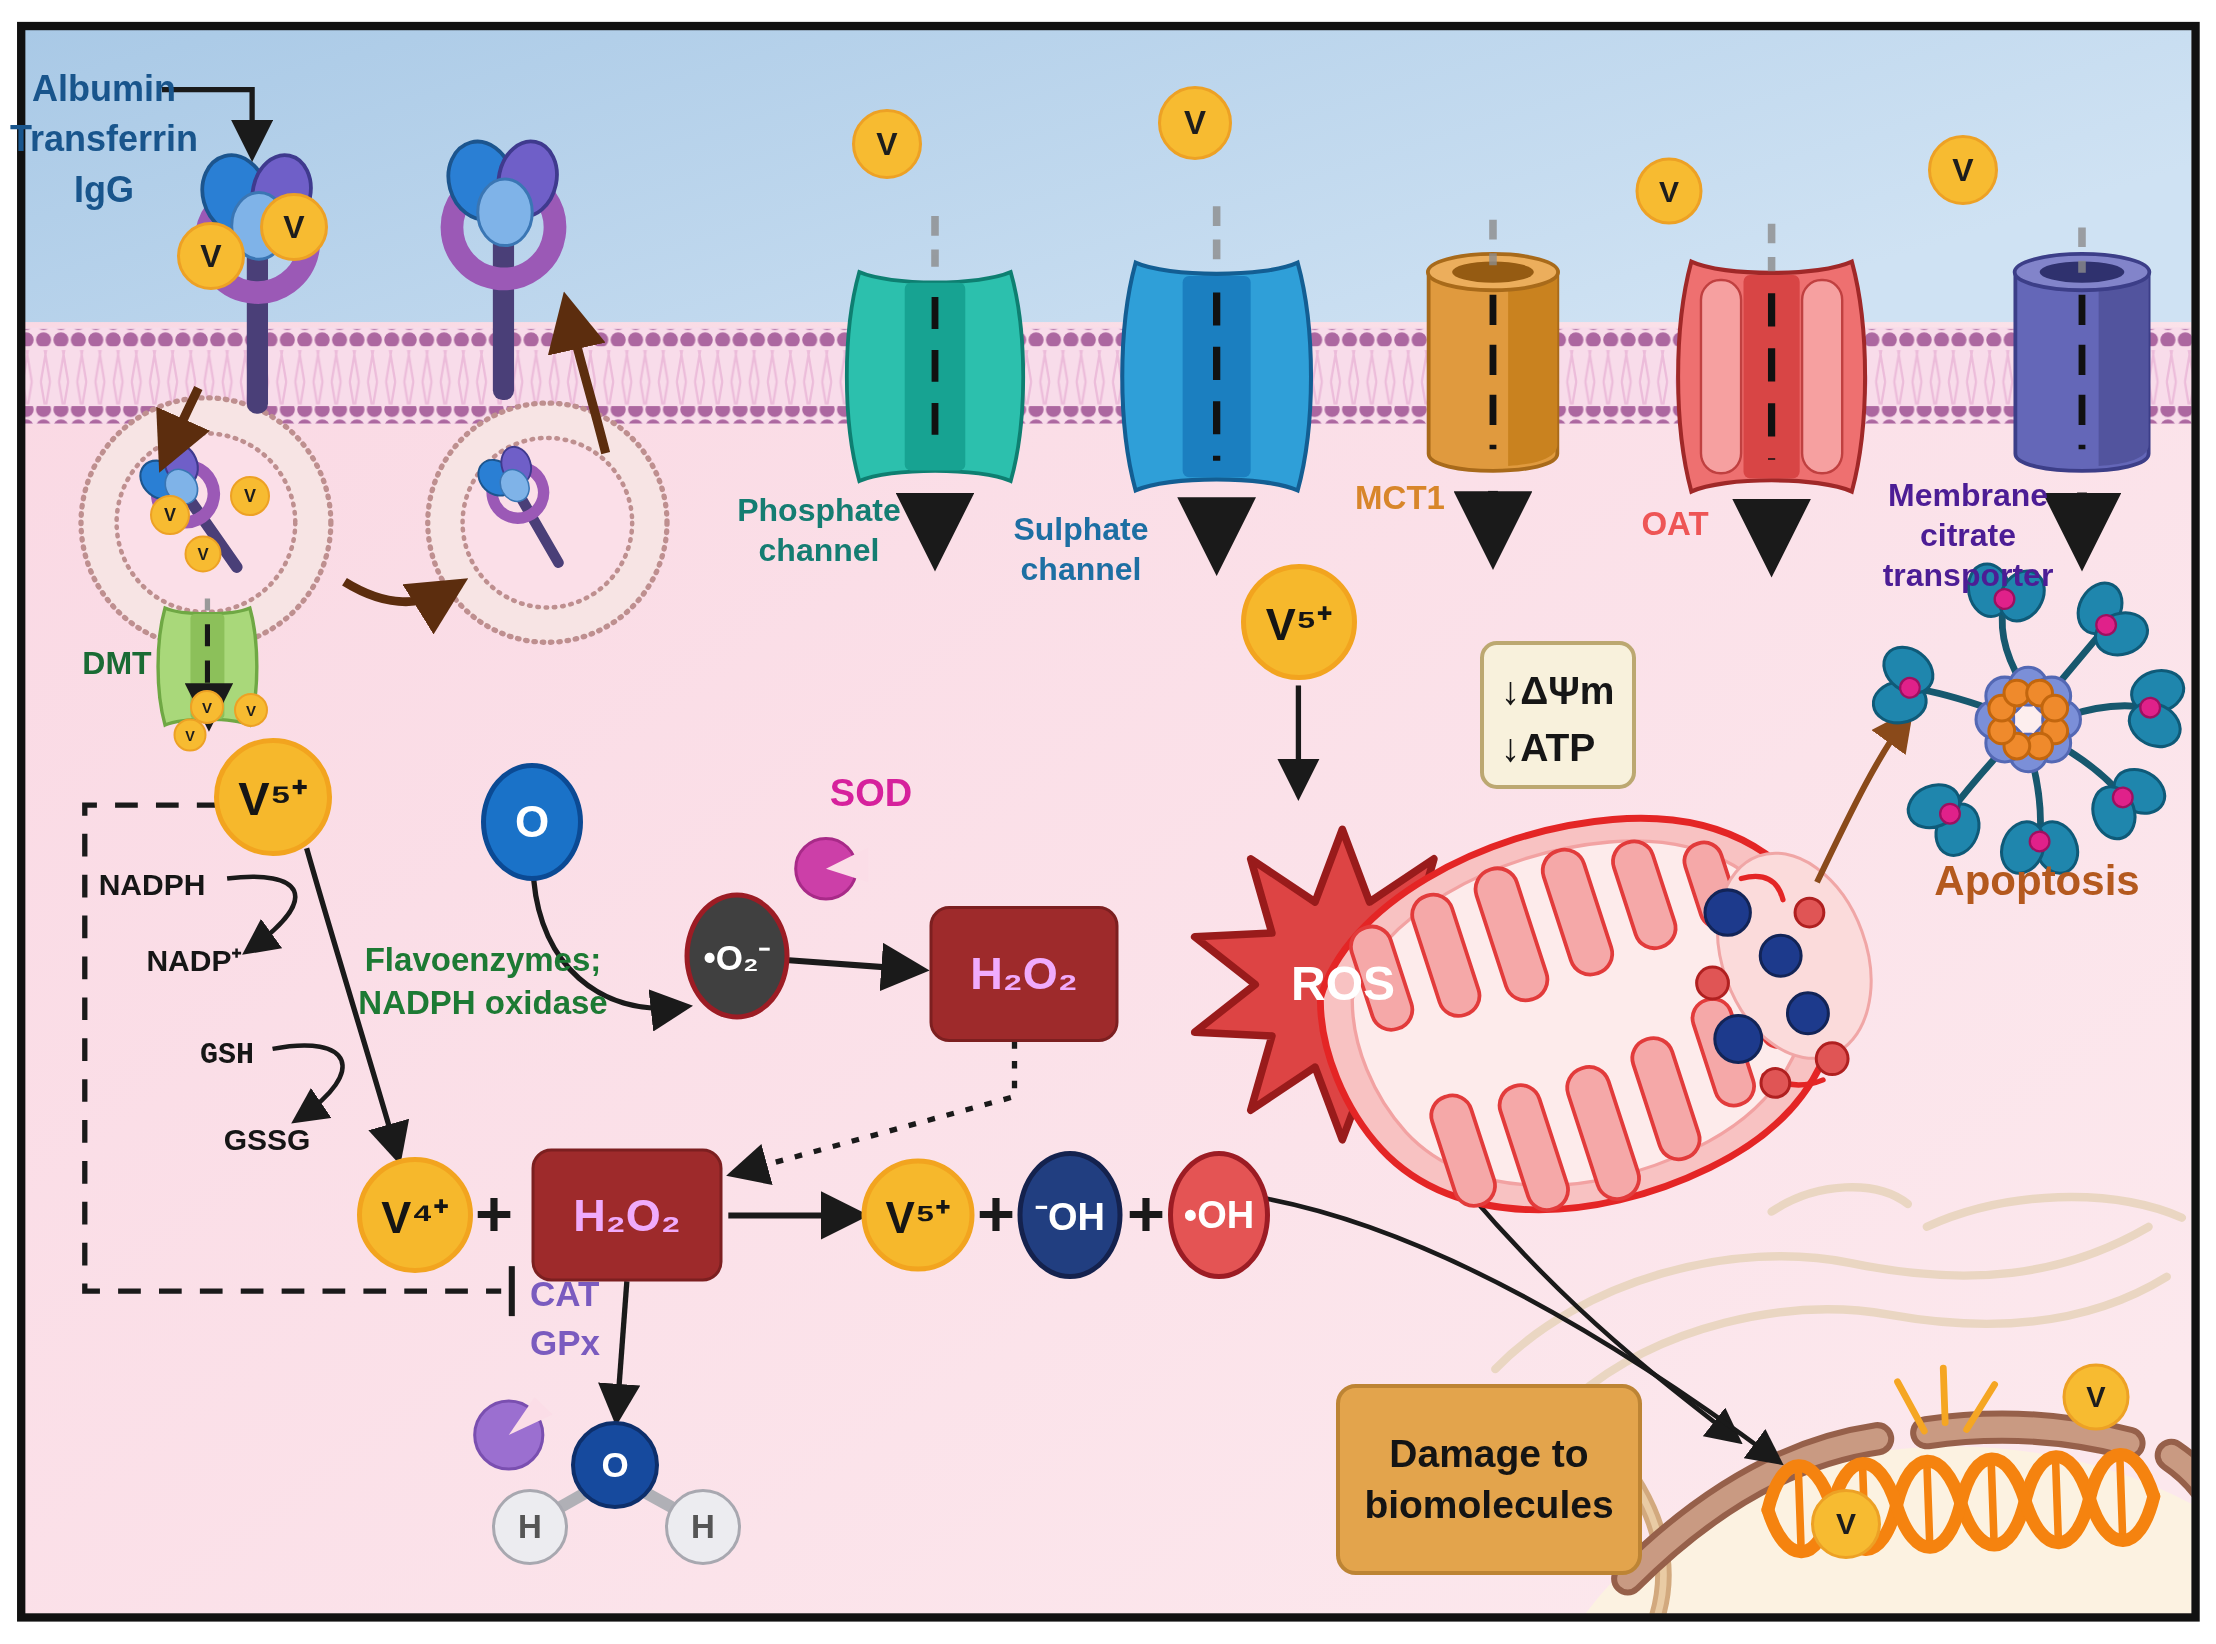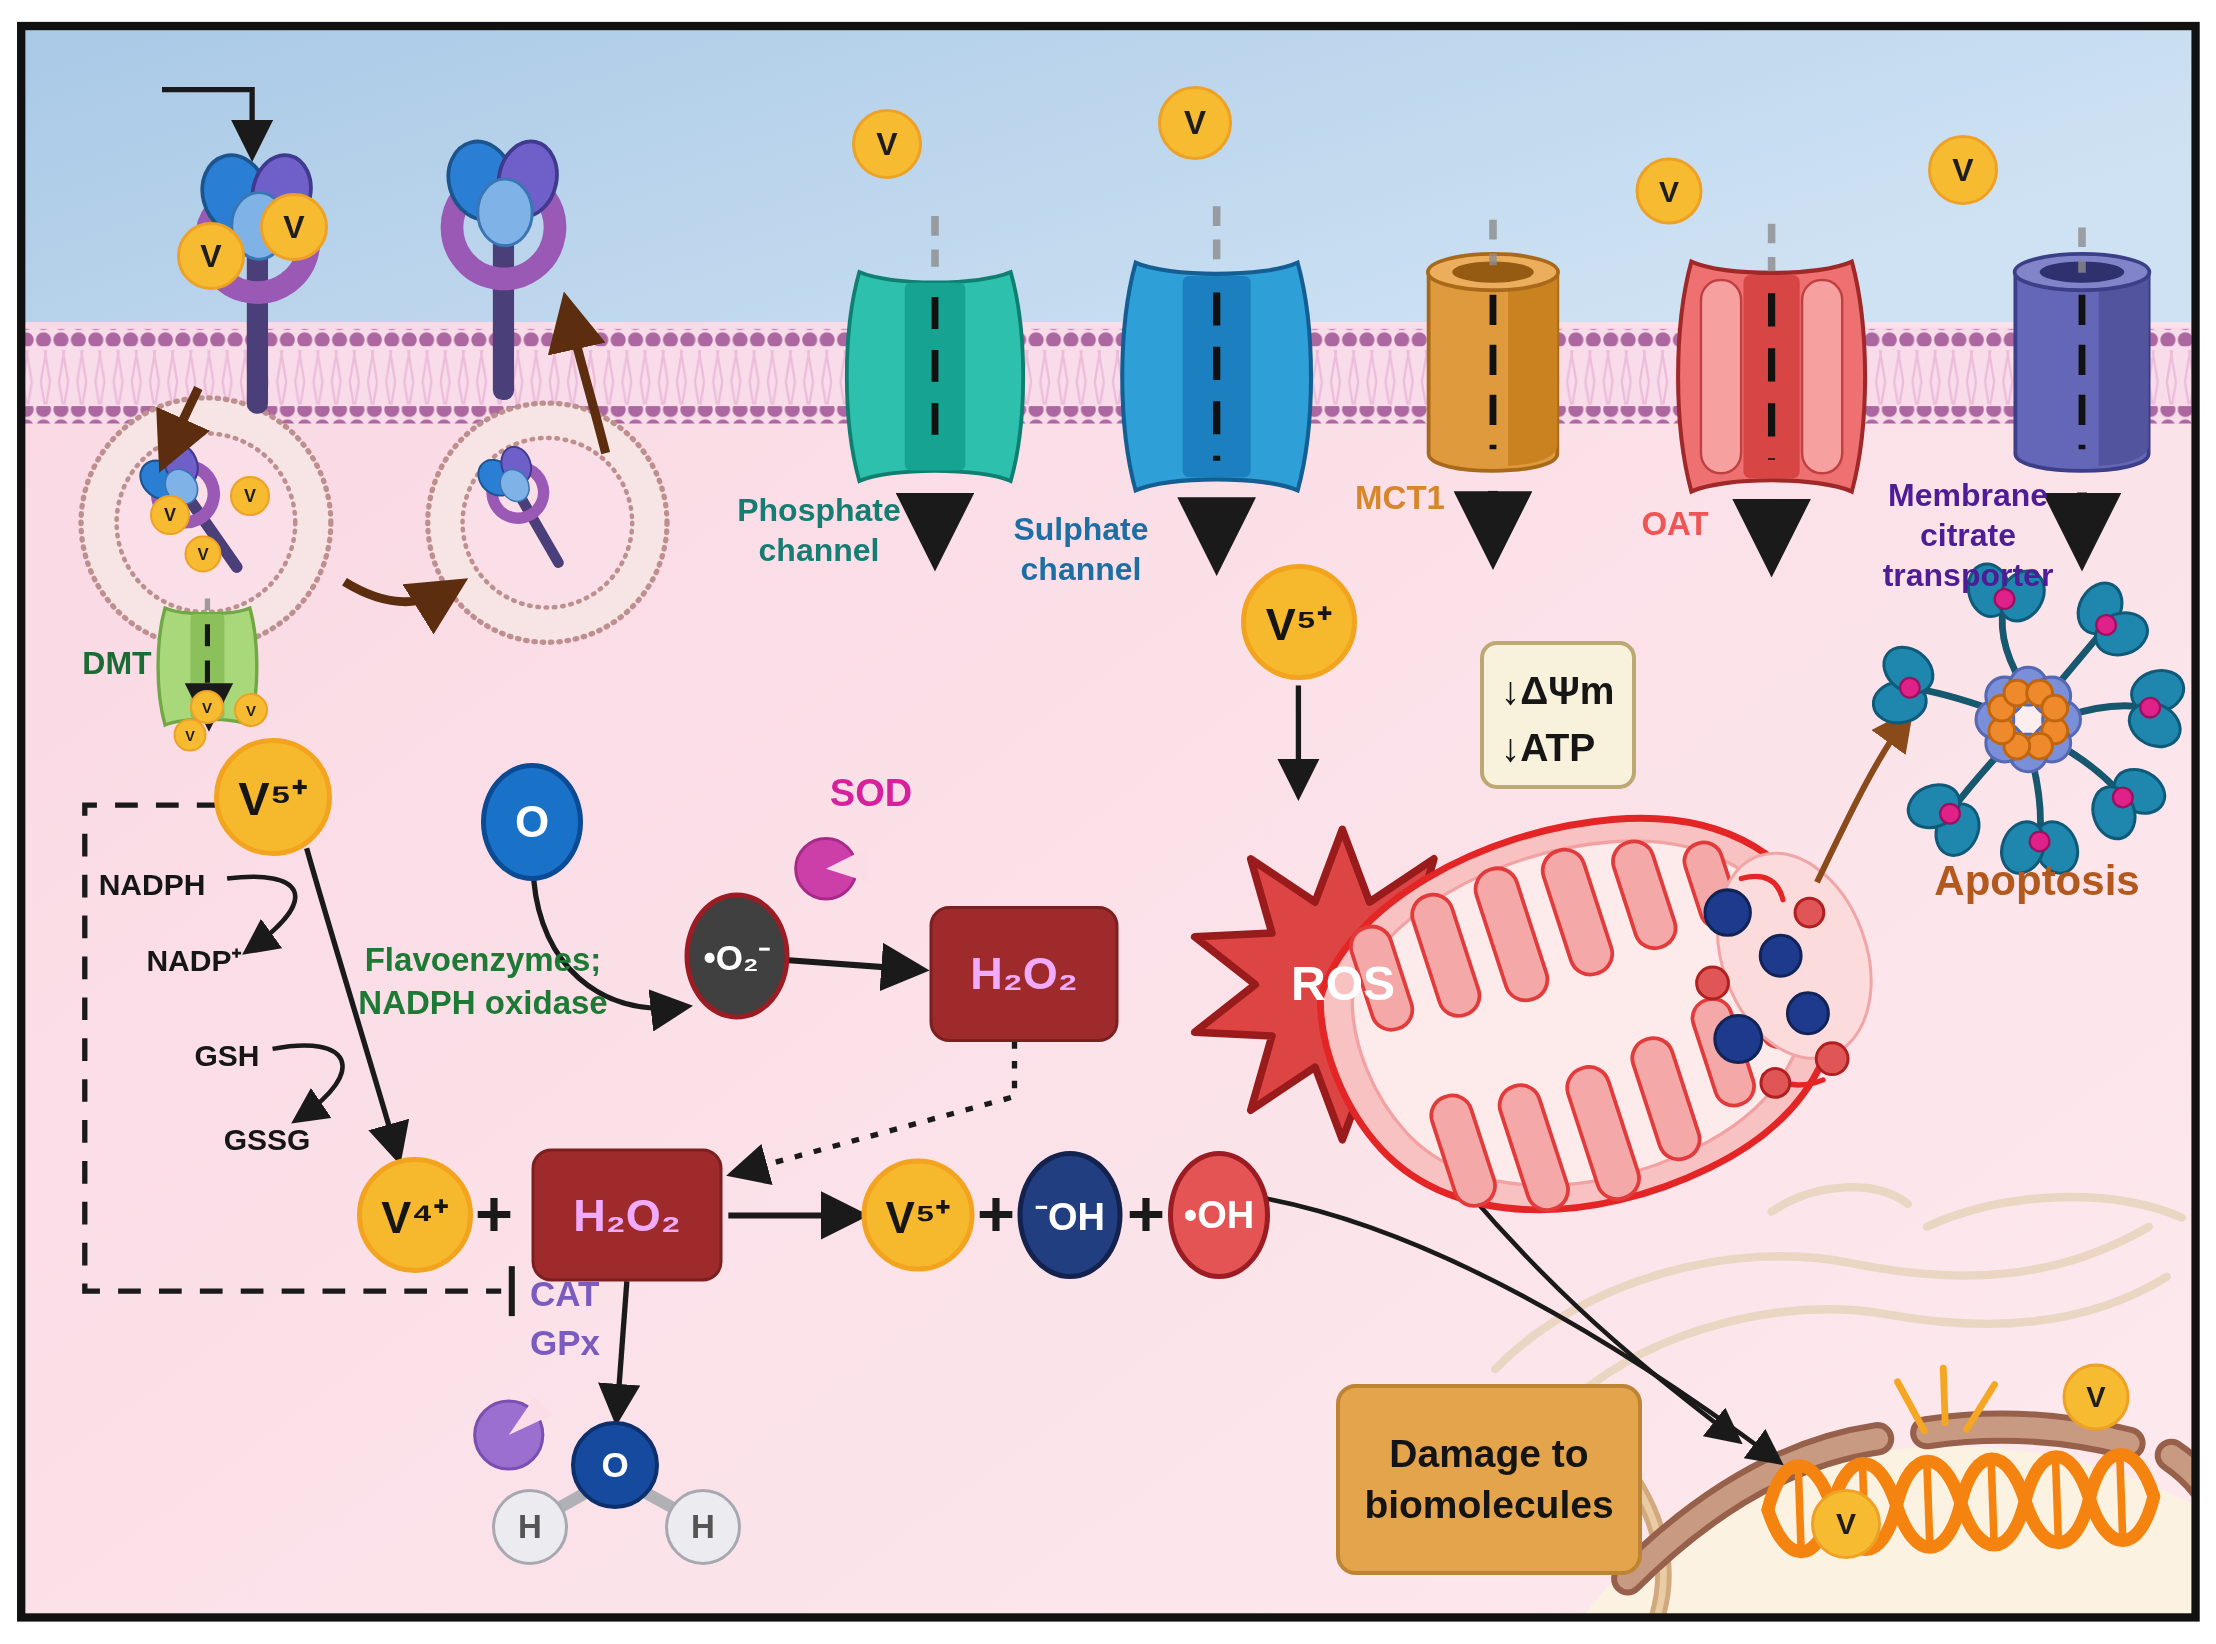--- a/index.html
+++ b/index.html
@@ -321,20 +321,23 @@
 
   <g stroke="#B0B0B6" stroke-width="16">
     <line x1="790" y1="1962" x2="716" y2="2004"></line>
     <line x1="836" y1="1962" x2="912" y2="2004"></line>
   </g>
 </g>
 
 <rect x="28" y="34" width="2872" height="2102" fill="none" stroke="#111111" stroke-width="11"></rect>
 </svg>
 
+<div class="lbl" style="left:104px;top:140px;font-size:36px;color:#19558C;line-height:1.4;">Albumin
+Transferrin
+IgG</div>
 
 <div class="vb" style="left:211px;top:256px;width:62px;height:62px;font-size:32px;">V</div>
 <div class="vb" style="left:294px;top:227px;width:62px;height:62px;font-size:32px;">V</div>
 <div class="vb" style="left:887px;top:144px;width:64px;height:64px;font-size:32px;">V</div>
 <div class="vb" style="left:1195px;top:123px;width:68px;height:68px;font-size:33px;">V</div>
 <div class="vb" style="left:1669px;top:191px;width:61px;height:61px;font-size:30px;">V</div>
 <div class="vb" style="left:1963px;top:170px;width:64px;height:64px;font-size:32px;">V</div>
 
 <div class="vb" style="left:170px;top:515px;width:36px;height:36px;font-size:18px;border-width:2.3px;">V</div>
 <div class="vb" style="left:250px;top:496px;width:36px;height:36px;font-size:18px;border-width:2.3px;">V</div>
@@ -358,21 +361,21 @@
 transporter</div>
 <div class="lbl" style="left:117px;top:663px;font-size:32px;color:#1A6B34;">DMT</div>
 
 <div class="ycirc" style="left:273px;top:797px;width:108px;height:108px;font-size:47px;">V⁵⁺</div>
 <div class="ycirc" style="left:1299px;top:622px;width:106px;height:106px;font-size:45px;">V⁵⁺</div>
 <div class="ycirc" style="left:415px;top:1215px;width:106px;height:106px;font-size:45px;">V⁴⁺</div>
 <div class="ycirc" style="left:918px;top:1215px;width:103px;height:103px;font-size:44px;">V⁵⁺</div>
 
 <div class="lbl" style="left:152px;top:885px;font-size:30px;color:#161616;">NADPH</div>
 <div class="lbl" style="left:194px;top:961px;font-size:30px;color:#161616;">NADP⁺</div>
-<div class="lbl" style="left:227px;top:1056px;font-size:30px;color:#161616;">GSH</div>
+<div class="lbl" style="left:227px;top:1056px;font-size:30px;color:#161616;font-family:Liberation Mono, monospace;">GSH</div>
 <div class="lbl" style="left:267px;top:1140px;font-size:30px;color:#161616;">GSSG</div>
 <div class="lbl" style="left:483px;top:982px;font-size:33px;color:#1D7A34;line-height:1.3;">Flavoenzymes;
 NADPH oxidase</div>
 <div class="lbl" style="left:871px;top:794px;font-size:38px;color:#D6219C;">SOD</div>
 <div class="lbl lbl-left" style="left:530px;top:1318px;font-size:35px;color:#7A5BBF;line-height:1.4;text-align:left;">CAT
 GPx</div>
 
 <div class="circ" style="left:532px;top:822px;width:92px;height:108px;background:#1A72C8;border:5.3px solid #0B4A94;color:#fff;font-size:44px;">O</div>
 <div class="circ" style="left:737px;top:956px;width:95px;height:117px;background:#404040;border:5.3px solid #9C1C24;color:#fff;font-size:35px;">•O₂⁻</div>
 <div class="rbox" style="left:1024px;top:974px;width:183px;height:130px;font-size:45px;">H₂O₂</div>

